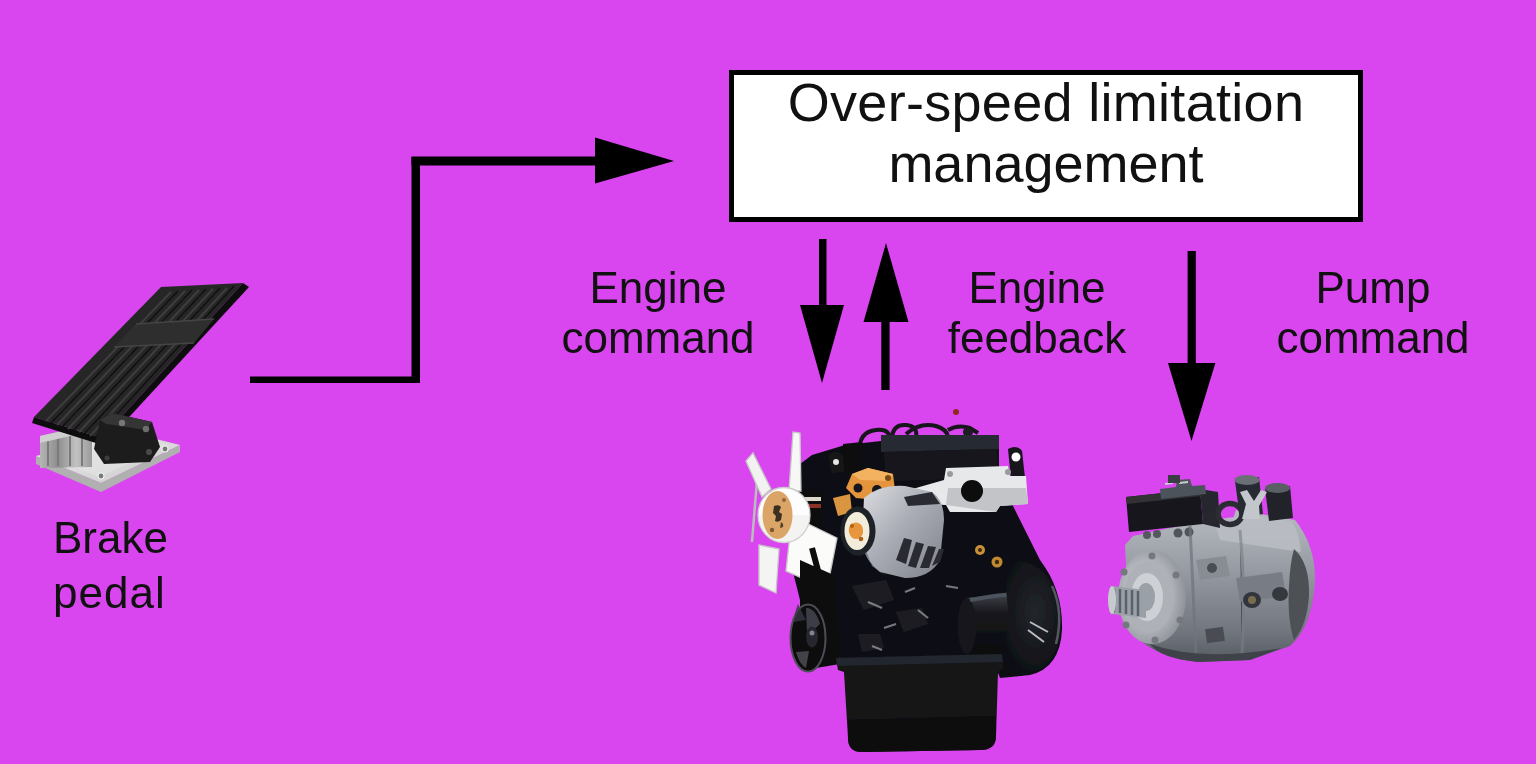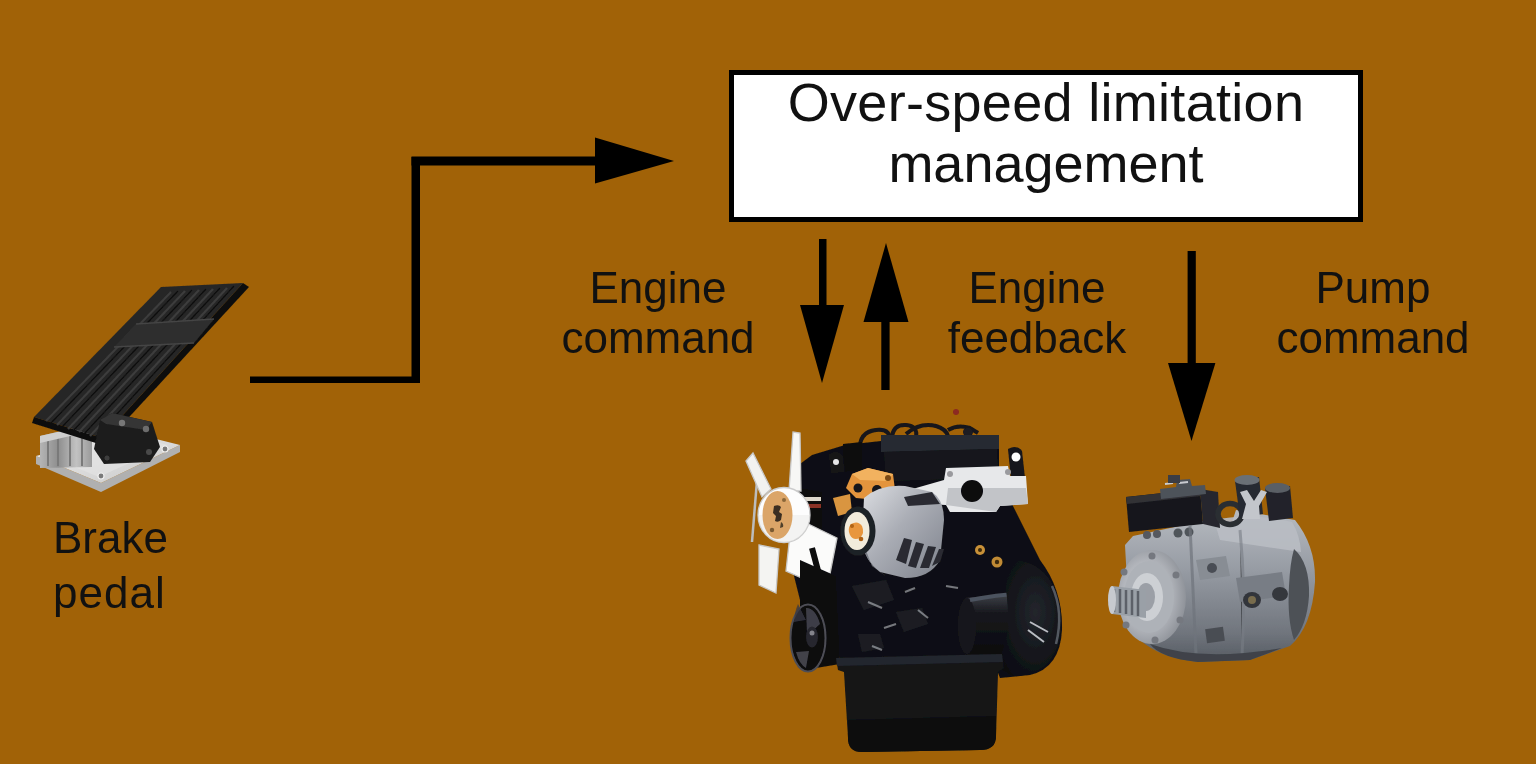--- a/index.html
+++ b/index.html
@@ -1,16 +1,16 @@
 <!DOCTYPE html>
 <html><head>
 <meta charset="utf-8">
 <style>
   html,body{margin:0;padding:0;background:#ffffff;}
-  #page{position:relative;width:1536px;height:764px;background:#a16207;overflow:hidden;
+  #page{position:relative;width:1536px;height:764px;background:#d946ef;overflow:hidden;
         font-family:"Liberation Sans", sans-serif;}
   svg{position:absolute;left:0;top:0;}
 </style>
 </head>
 <body>
 <div id="page">
 <svg width="1536" height="764" viewBox="0 0 1536 764">
 
   <rect x="731.5" y="72.5" width="629" height="147" fill="#ffffff" stroke="#000000" stroke-width="5"></rect>
   <text x="1046" y="121" font-size="54" fill="#111" text-anchor="middle" letter-spacing="0.3">Over-speed limitation</text>

